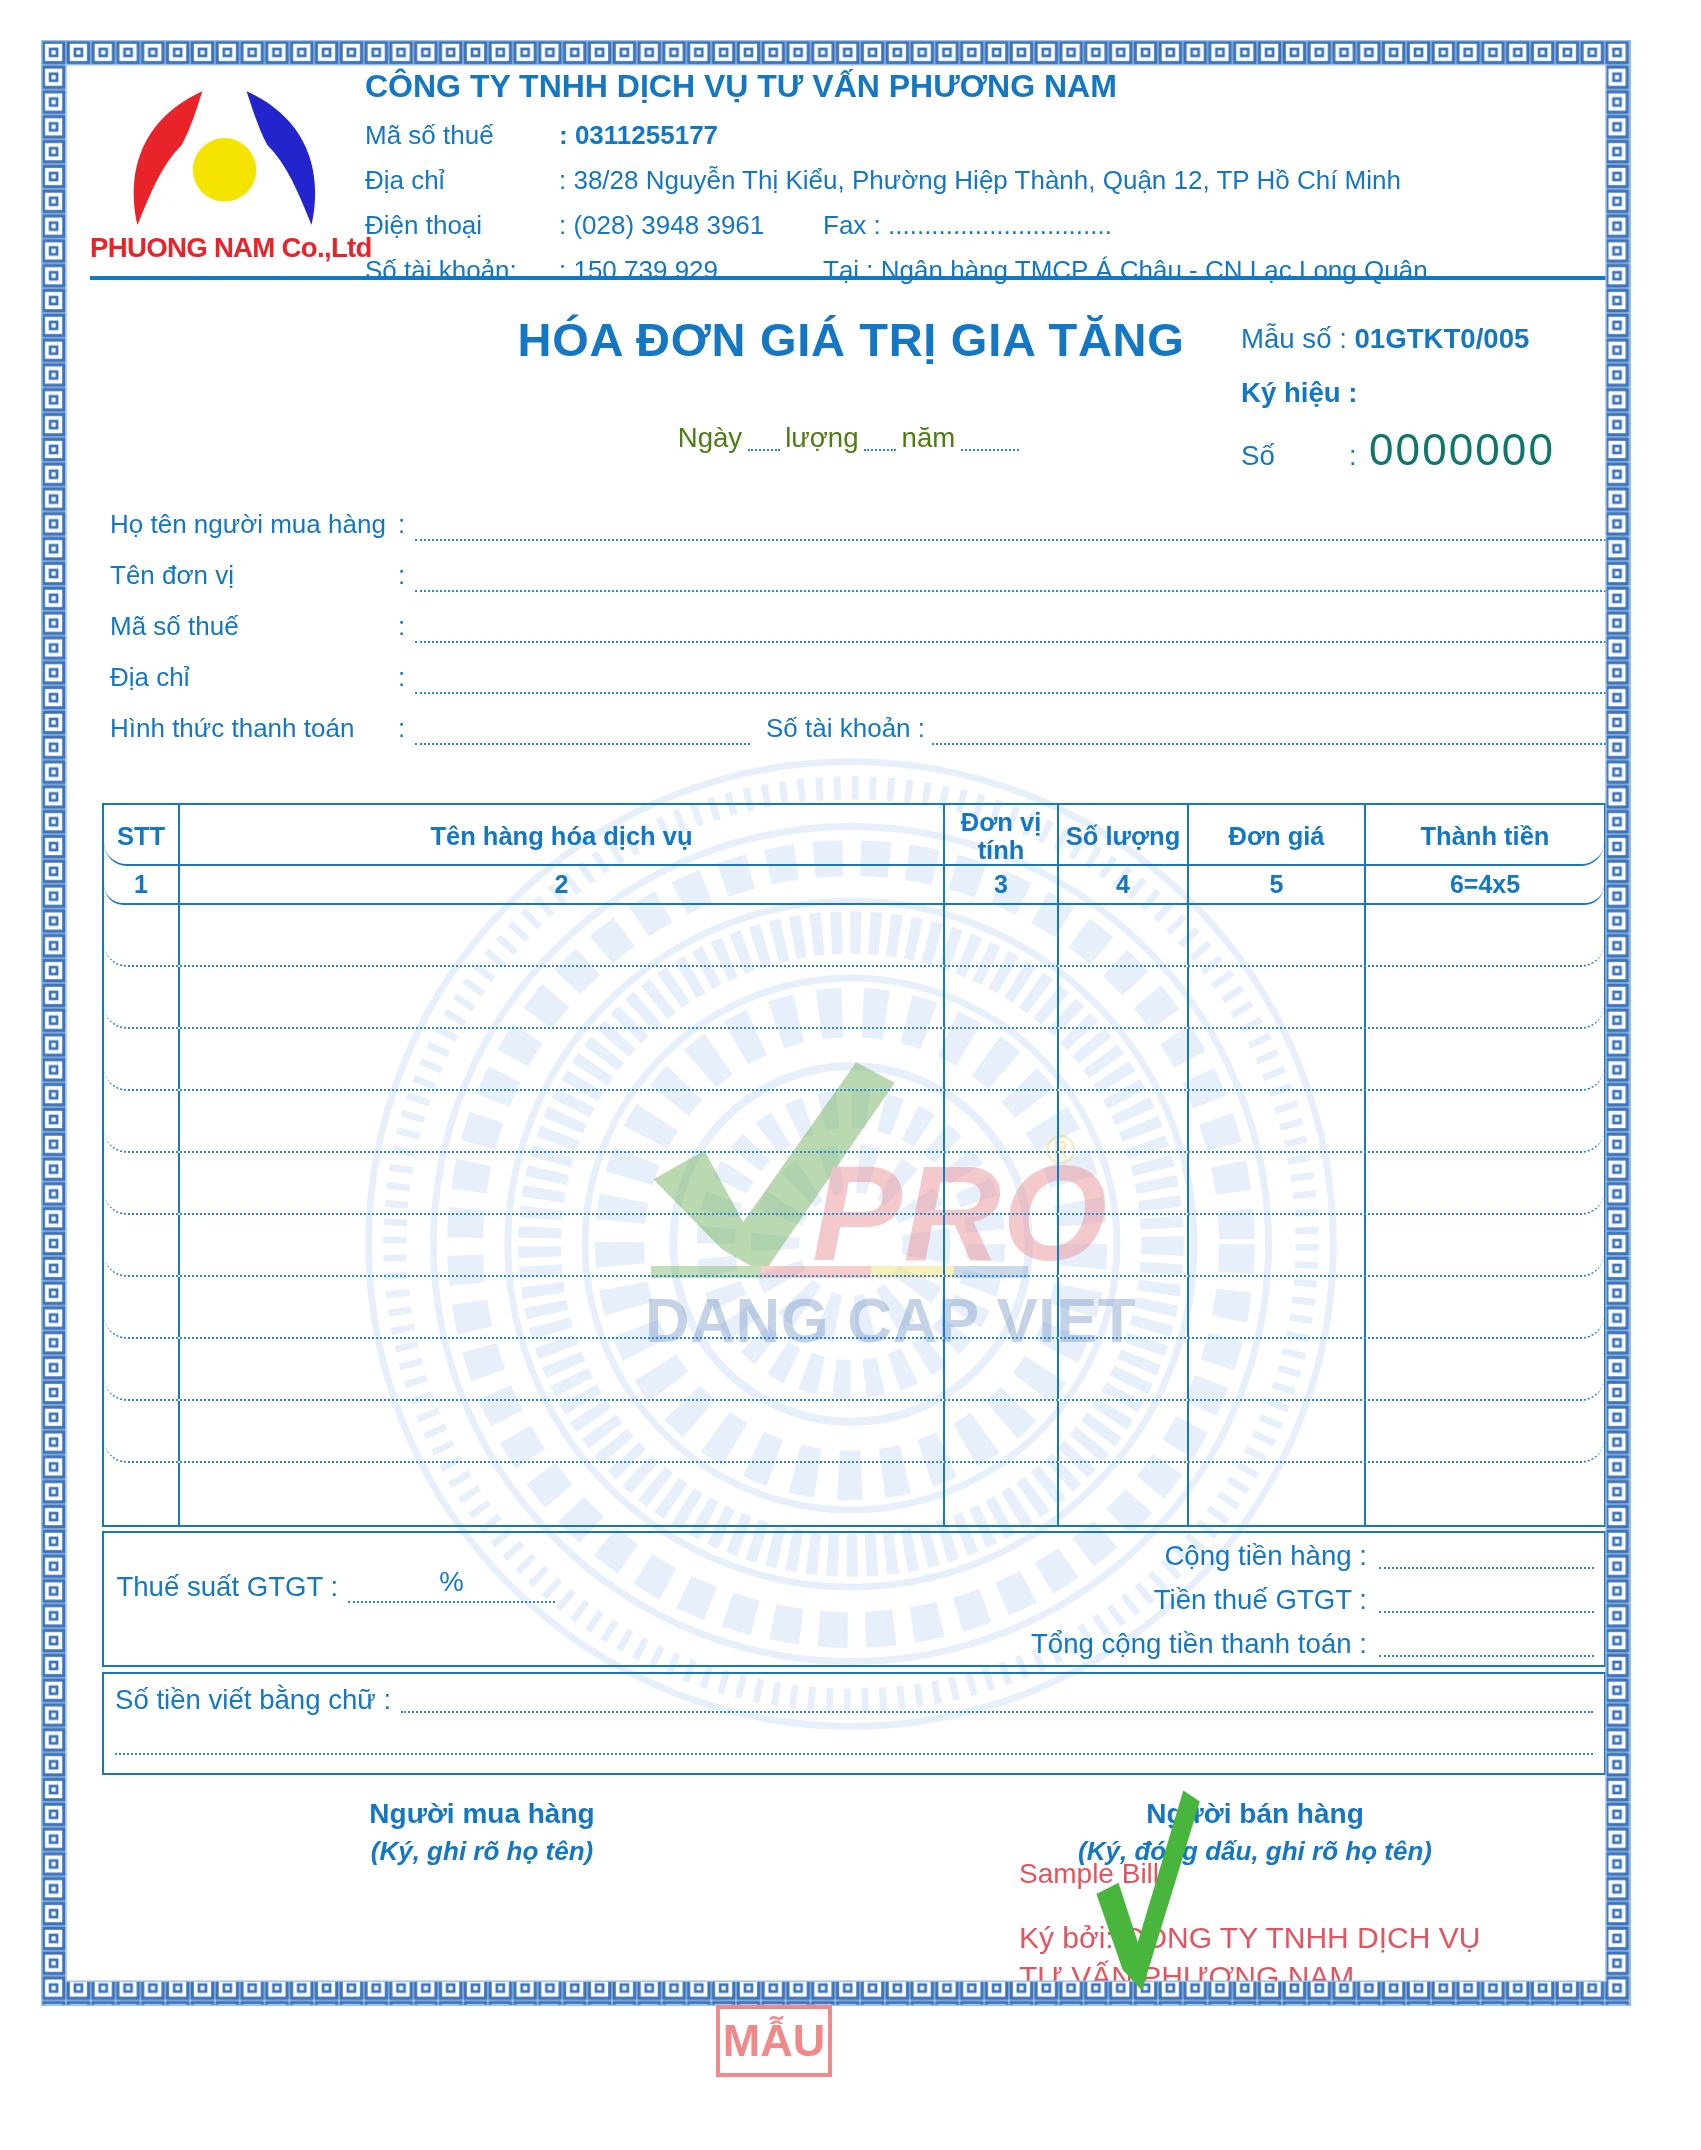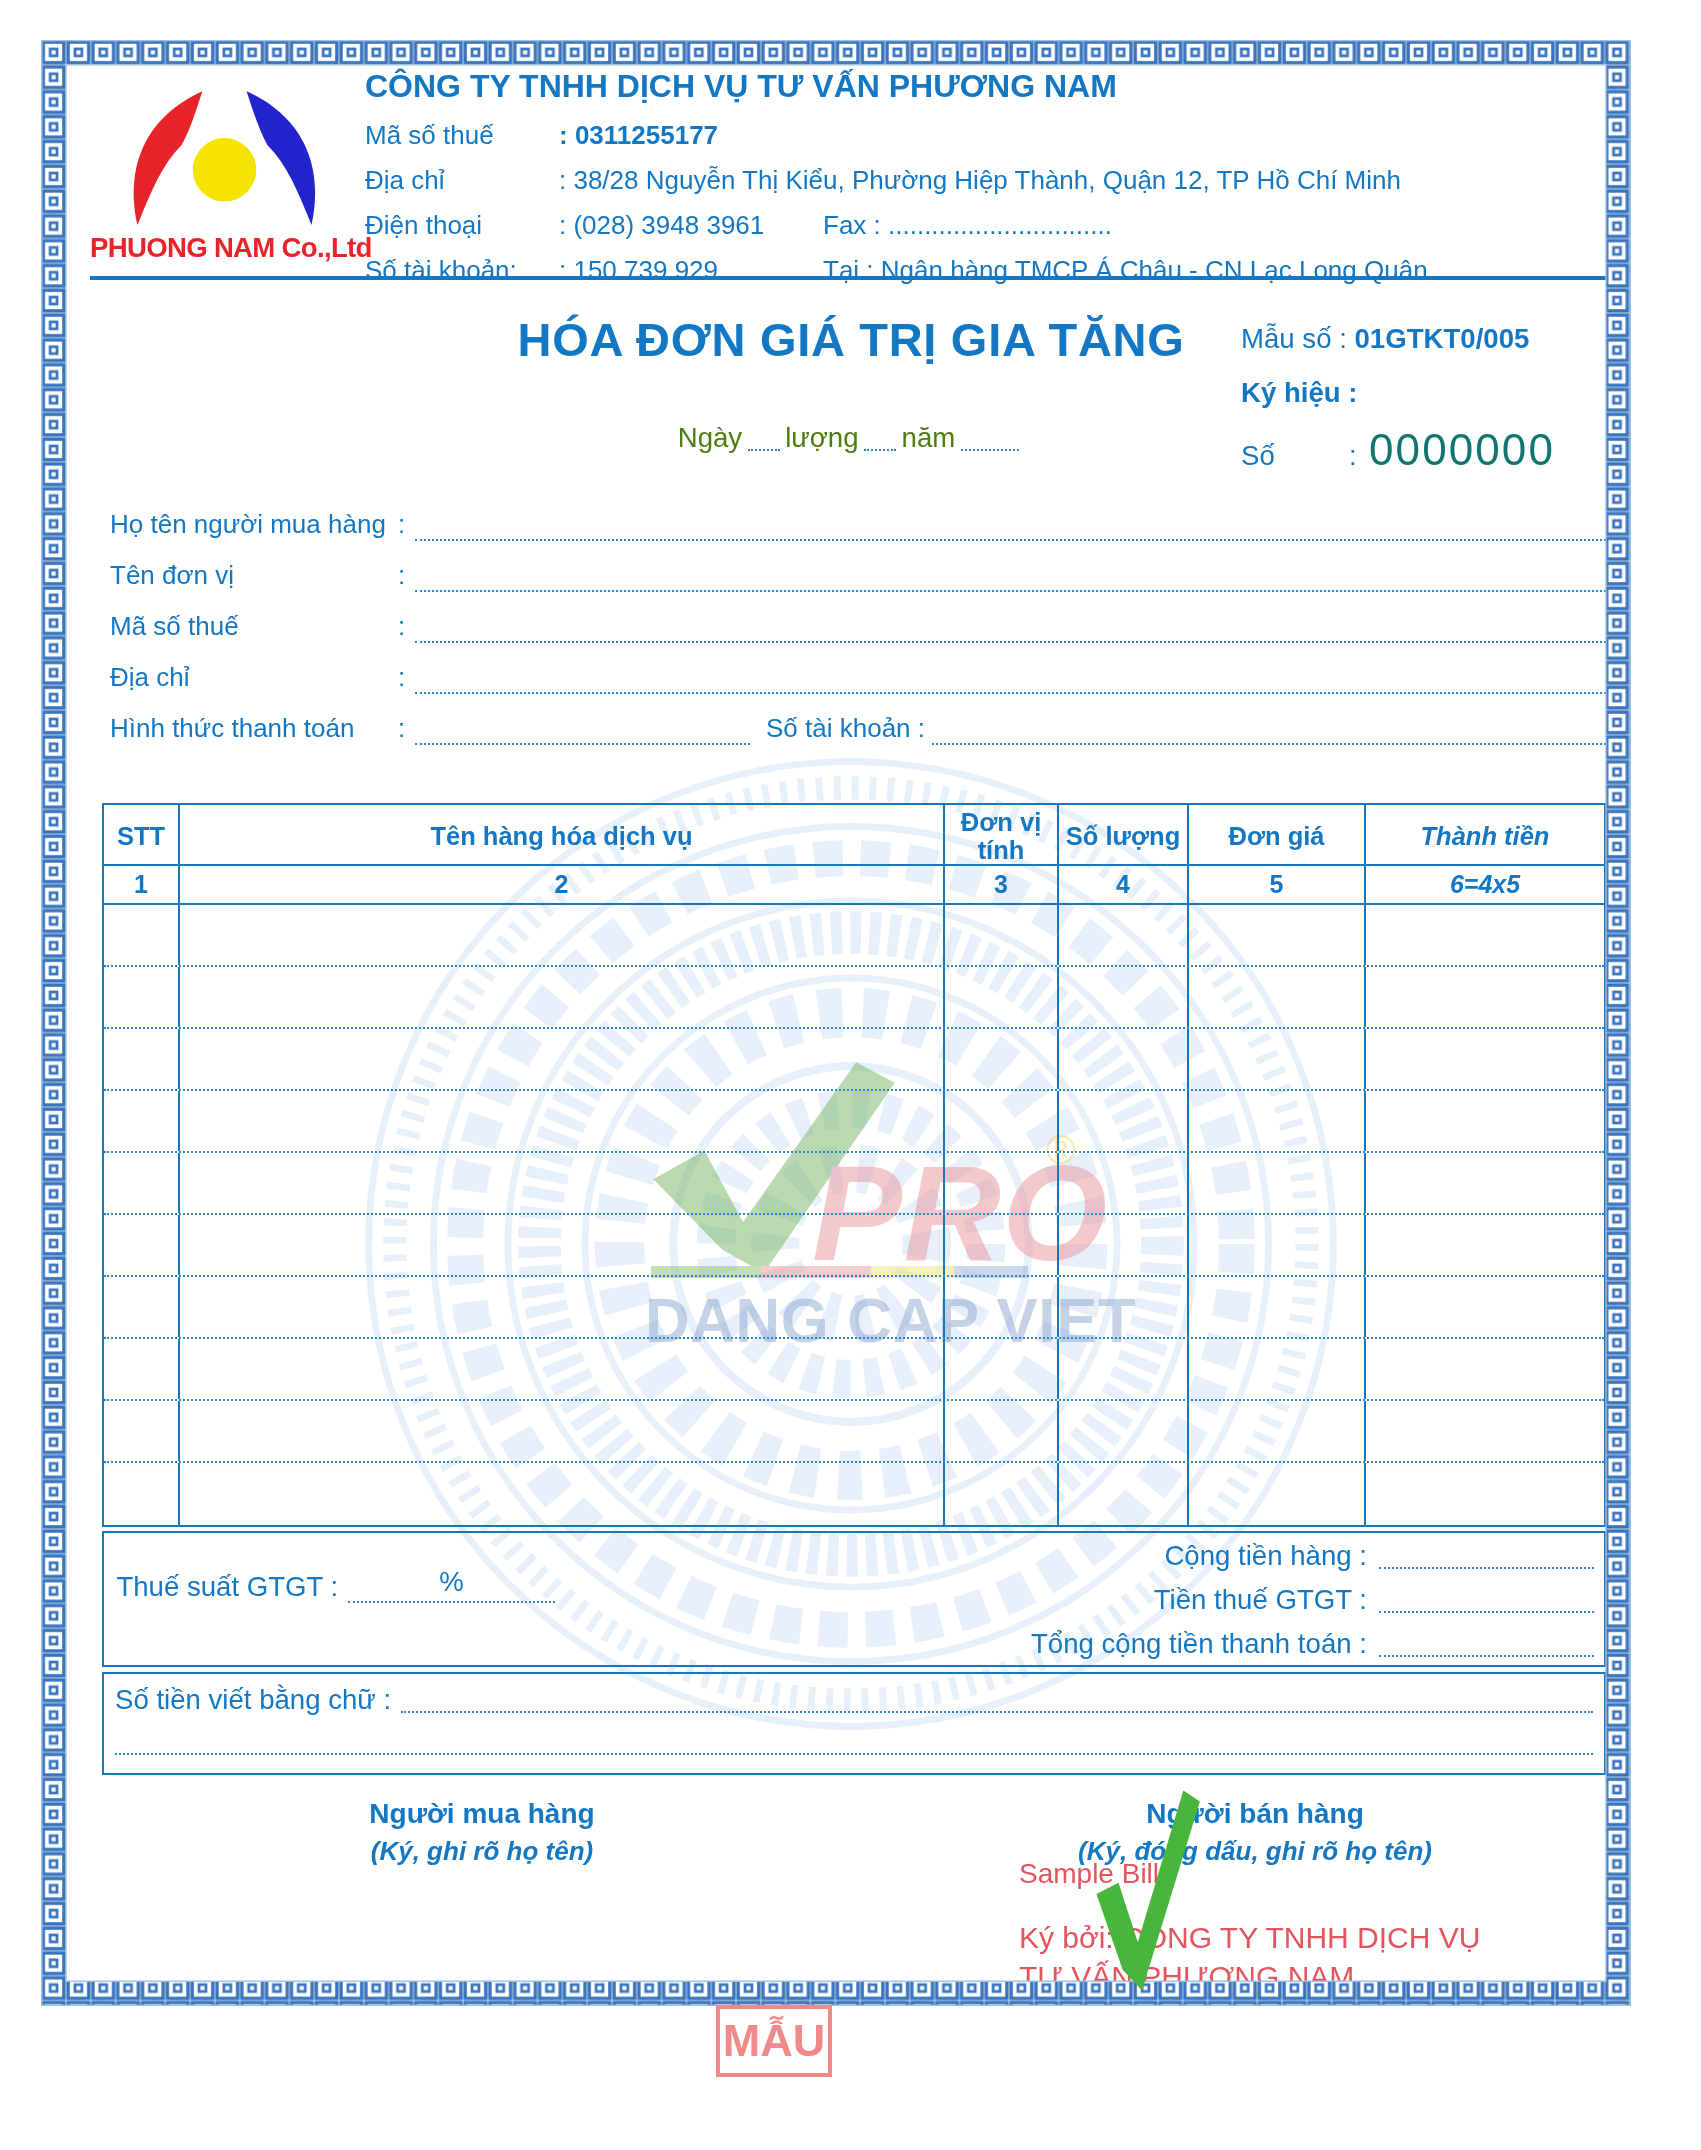--- a/index.html
+++ b/index.html
@@ -47,23 +47,23 @@
   .buyer { position:absolute; left:110px; top:494px; width:1496px; color:#1377c4; font-size:26px; z-index:1; }
   .brow { display:flex; align-items:flex-end; height:51px; }
   .brow .blabel { flex:none; width:288px; padding-bottom:5.5px; }
   .brow .bcolon { flex:none; width:16.5px; padding-bottom:5.5px; }
   .brow .bfill { flex:1; border-bottom:2.8px dotted #2e86c8; margin-bottom:4.1px; }
   .brow .bfill.short { flex:none; width:335px; }
   .brow .blabel2 { flex:none; padding:0 6.9px 5.5px 16.5px; }
 
   
   .itable { position:absolute; left:102px; top:803px; width:1504px; border:2.8px solid #1878be; z-index:1; }
-  .grid6 { display:grid; grid-template-columns:76px 765px 114px 130px 177px 1fr; }
+  .grid6 { display:grid; grid-template-columns:76px 765px 114px 130px 177px 1fr;border-radius:23px; }
   .tcell { border-right:2.1px solid #1878be; display:flex; align-items:center; justify-content:center; text-align:center; }
-  .tcell.c5 { border-right:none;font-style:italic; }
+  .tcell.c5 { border-right:none; }
   .thead { border-bottom:2.8px solid #1878be; height:61px; color:#1377c4; font-weight:bold; font-size:25.5px; }
   .thead .tcell { line-height:1.1; padding:2.8px; }
   .tnums { border-bottom:2.8px solid #1878be; height:39px; color:#1377c4; font-weight:bold; font-size:25px; }
   .trow { height:62px; border-bottom:2.8px dotted #2e86c8; }
   .trow.last { border-bottom:none; }
 
   
   .totals { position:absolute; left:102px; top:1531px; width:1504px; height:136px; border:2.8px solid #1878be; color:#1377c4; font-size:27.6px; z-index:1; }
   .trowR { position:absolute; right:9.7px; display:flex; align-items:flex-end; }
   .trowR .dots { display:inline-block; width:215px; border-bottom:2.8px dotted #2e86c8; margin-left:12.4px; margin-bottom:2.8px; }

